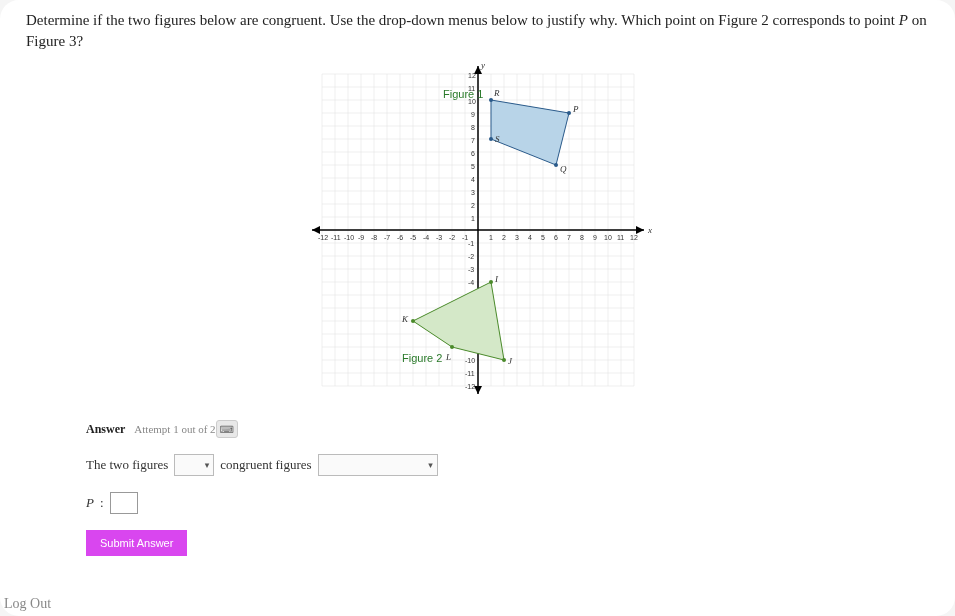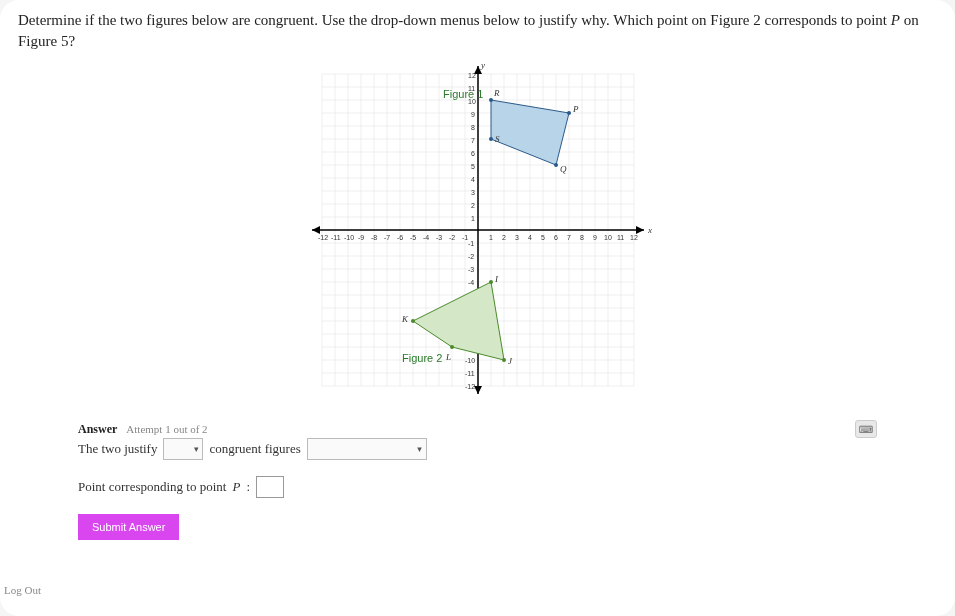--- a/index.html
+++ b/index.html
@@ -6,21 +6,21 @@
   body {
     font-family: Georgia, 'Times New Roman', serif;
     background: #f5f5f5;
     width: 955px;
     height: 616px;
     overflow: hidden;
     position: relative;
   }
   .page {
     background: #fff;
-    padding: 10px 18px;
+    padding: 10px 26px;
     min-height: 616px;
     border-radius: 19px;
   }
   .question {
     font-size: 15px;
     line-height: 1.4;
     color: #222;
     margin-bottom: 6px;
   }
   .question .italic { font-style: italic; }
@@ -44,23 +44,23 @@
   .fig2 { fill: #d4e8c8; stroke: #4a8a2a; stroke-width: 1; }
   .pt { fill: #2a5a8a; }
   .pt2 { fill: #4a8a2a; }
 
   .answer-section {
     margin-top: 20px;
     padding: 0 60px;
   }
   .answer-header {
     font-size: 12px;
+    margin-bottom: 16px;
     display: flex;
     align-items: center;
-    justify-content: space-between;
   }
   .answer-header strong { color: #222; }
   .answer-header .attempt { color: #888; font-size: 11px; margin-left: 6px; }
   .row {
     font-size: 13px;
     color: #333;
     margin-bottom: 16px;
     display: flex;
     align-items: center;
     flex-wrap: wrap;
@@ -97,23 +97,23 @@
     background: #d946ef;
     color: #fff;
     border: none;
     padding: 7px 14px;
     font-size: 11px;
     cursor: pointer;
     font-family: Arial, sans-serif;
   }
   .logout {
     position: absolute;
-    bottom: 20px;
+    bottom: 4px;
     left: 4px;
-    font-size: 11px;
+    font-size: 14px;
     color: #888;
     text-align: center;
   }
   .calc-icon {
     width: 22px;
     height: 18px;
     background: #e8e8e8;
     border: 1px solid #ccc;
     border-radius: 3px;
     display: inline-flex;
@@ -123,21 +123,21 @@
     color: #666;
   }
   .em { font-style: italic; }
 </style>
 </head>
 <body>
 
 <div class="page">
   <div class="question">
     <span>Determine if the two figures below are congruent. Use the drop-down menus below to justify why. Which point on Figure 2 corresponds to point </span><span class="italic">P</span><span> on</span><br>
-    <span>Figure 5?</span>
+    <span>Figure 3?</span>
   </div>
 
   <div class="graph-wrap">
     <div class="graph">
       <svg width="400" height="340" viewBox="0 0 400 340">
 
         <g>
 
           <line class="grid-line" x1="44" y1="14" x2="44" y2="326"></line>
             <line class="grid-line" x1="57" y1="14" x2="57" y2="326"></line>
@@ -283,28 +283,27 @@
   <div class="answer-section">
     <div class="answer-header">
       <span>
         <strong>Answer</strong>
         <span class="attempt">Attempt 1 out of 2</span>
       </span>
       <span class="calc-icon">⌨</span>
     </div>
 
     <div class="row">
-      <span>The two justify</span>
+      <span>The two figures</span>
       <span class="dd"></span>
       <span>congruent figures</span>
       <span class="dd" style="min-width:120px;"></span>
     </div>
 
     <div class="row">
-      <span>Point corresponding to point </span>
         <span class="em">P</span>
         <span>:</span>
       <input class="input-box" type="text" style="">
     </div>
 
     <button class="submit-btn">Submit Answer</button>
   </div>
 </div>
 
 <div class="logout">Log Out</div>

